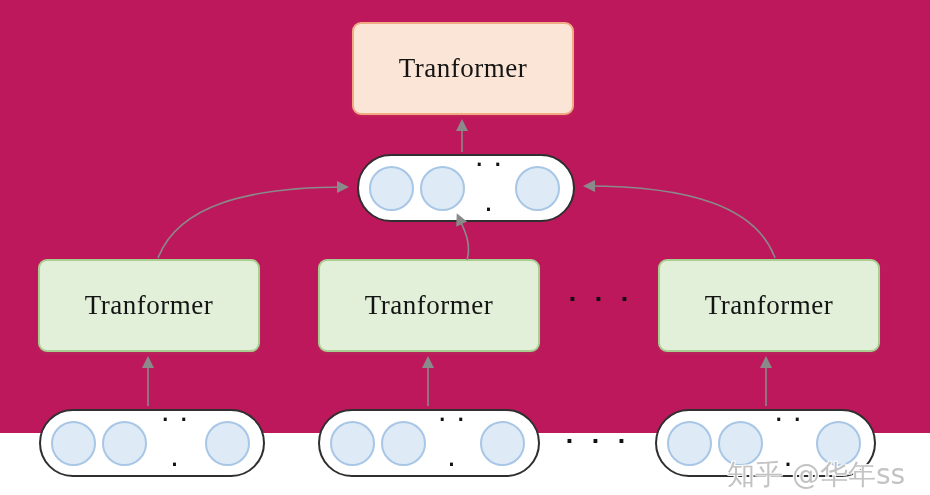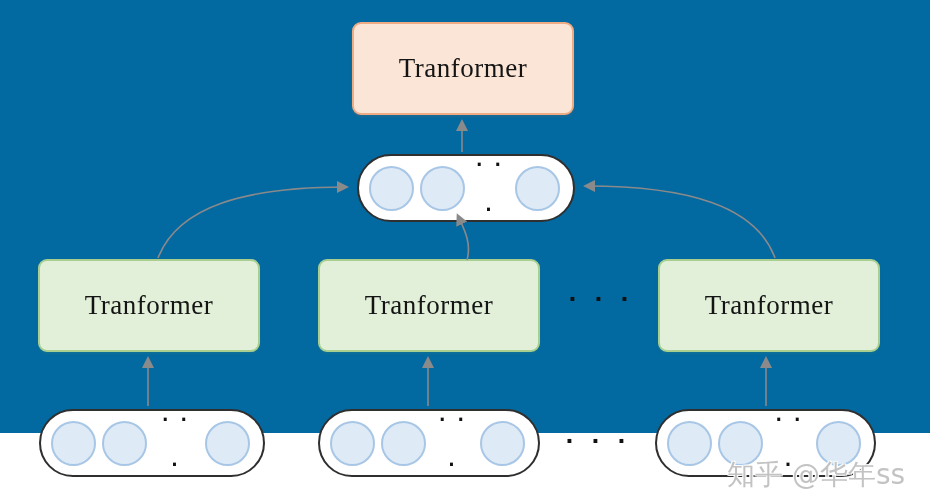--- a/index.html
+++ b/index.html
@@ -7,21 +7,21 @@
     padding: 0;
     background: #ffffff;
     width: 930px;
     height: 495px;
     overflow: hidden;
   }
   .canvas {
     position: relative;
     width: 930px;
     height: 433px;
-    background: #0369a1;
+    background: #be185d;
     font-family: "Liberation Serif", serif;
   }
   
   .tbox {
     position: absolute;
     box-sizing: border-box;
     width: 222px;
     height: 93px;
     border-radius: 9px;
     display: flex;

